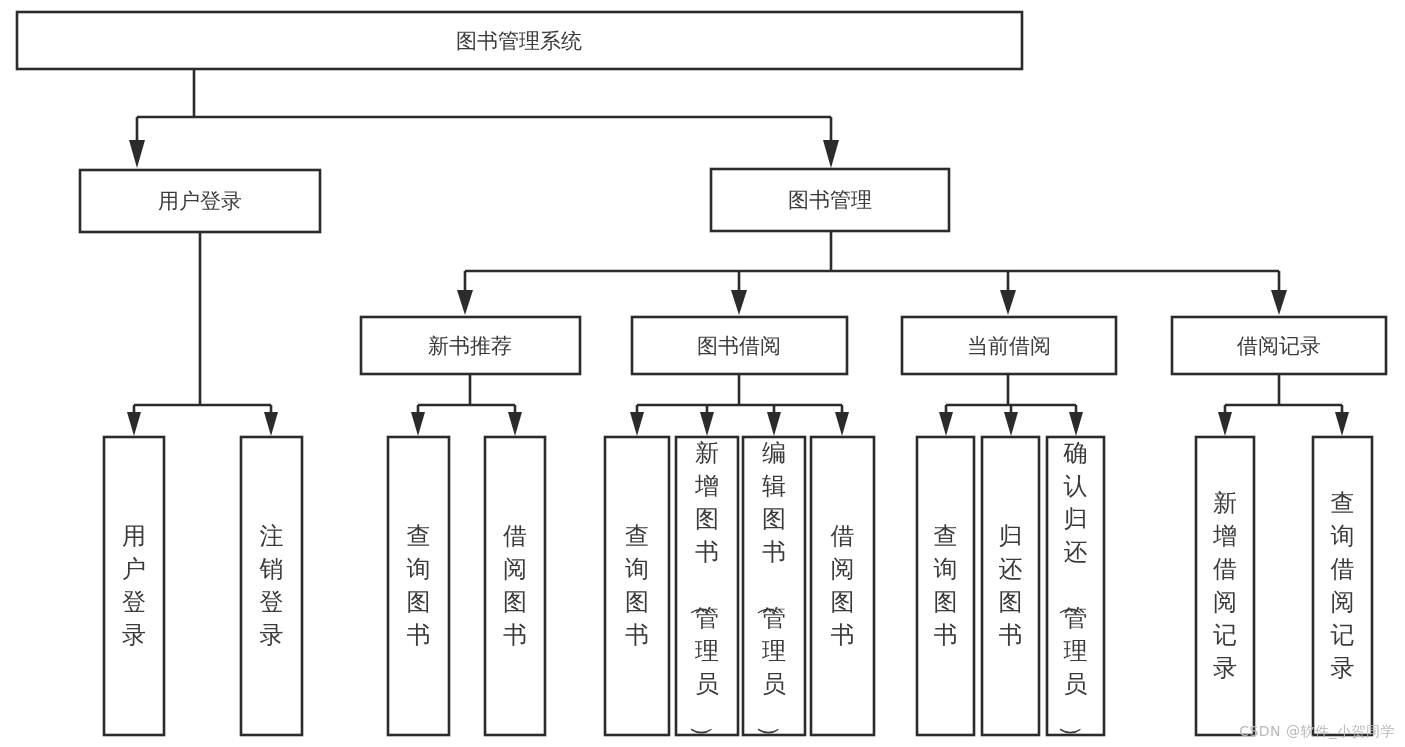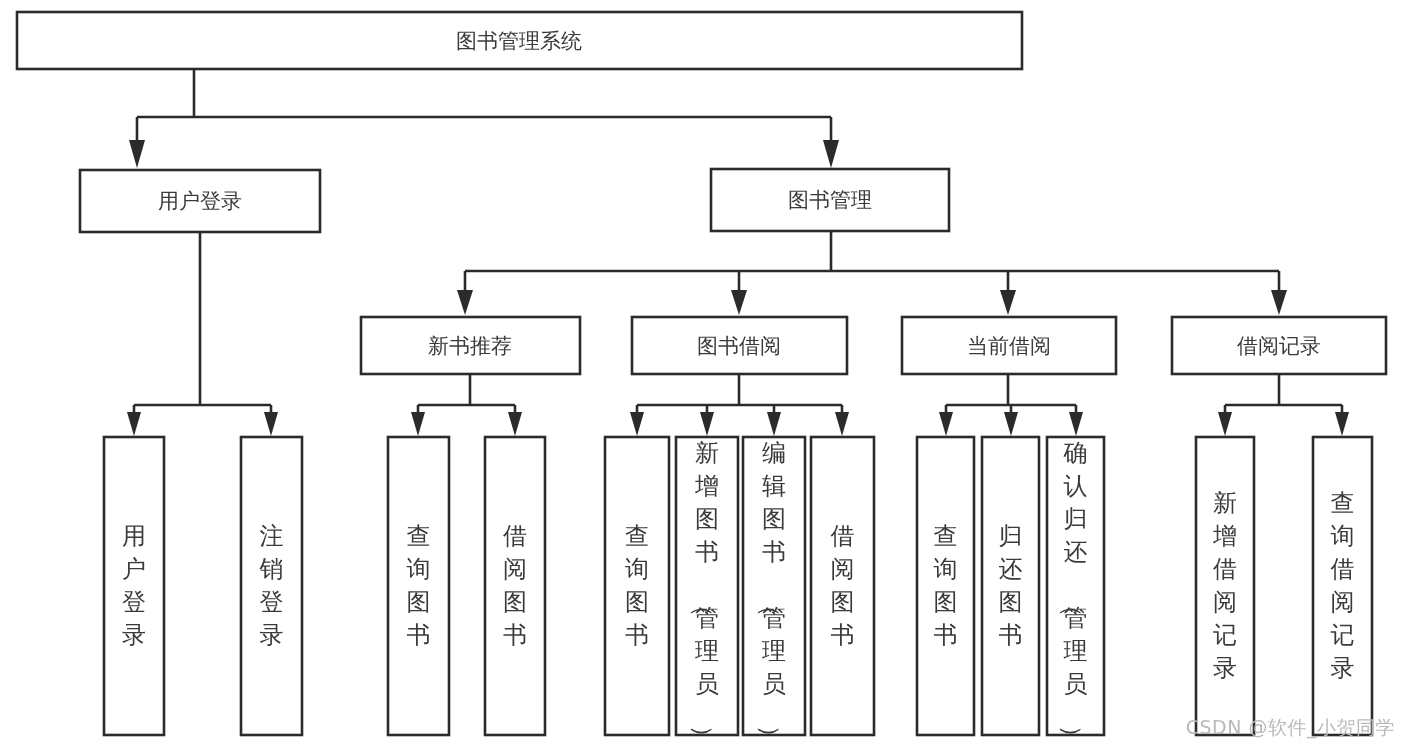--- a/index.html
+++ b/index.html
@@ -54,21 +54,21 @@
   }
   .arrow-head {
     fill: #2b2b2b;
     stroke: none;
   }
   .watermark {
     position: absolute;
     right: 10px;
     bottom: 6px;
     font-family: "DejaVu Sans", "Liberation Sans", sans-serif;
-    font-size: 19px;
+    font-size: 14px;
     color: #b9b9b9;
     letter-spacing: 0.5px;
     white-space: nowrap;
     pointer-events: none;
   }
 </style>
 </head>
 <body>
 
 <div id="diagram-root">

